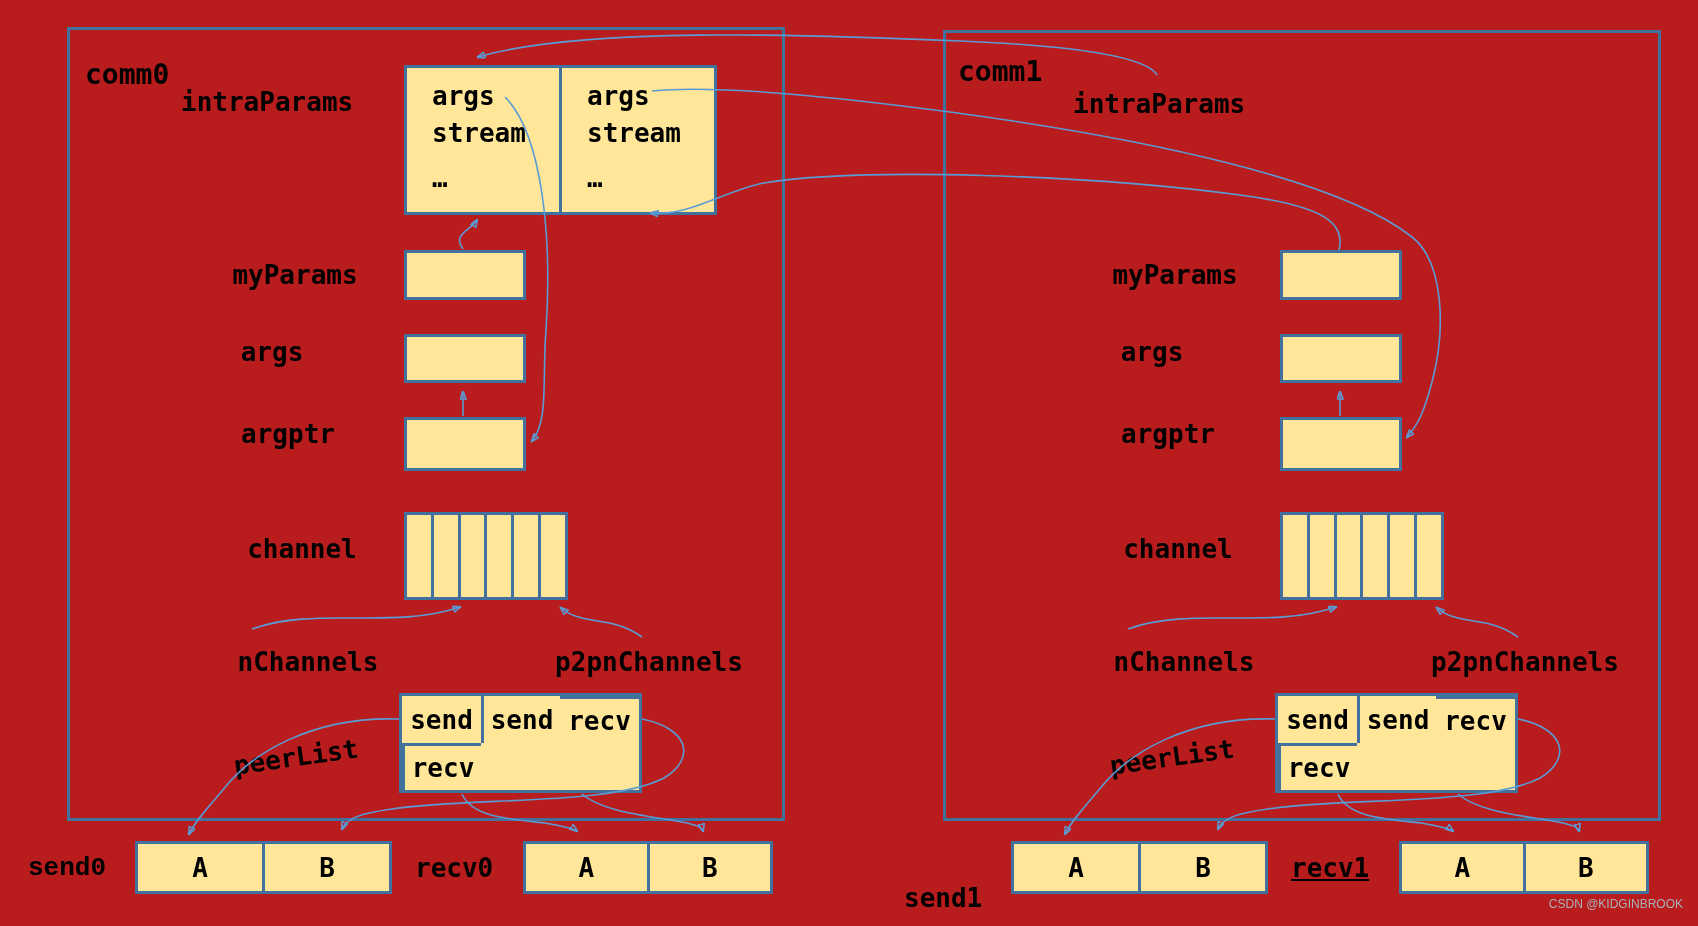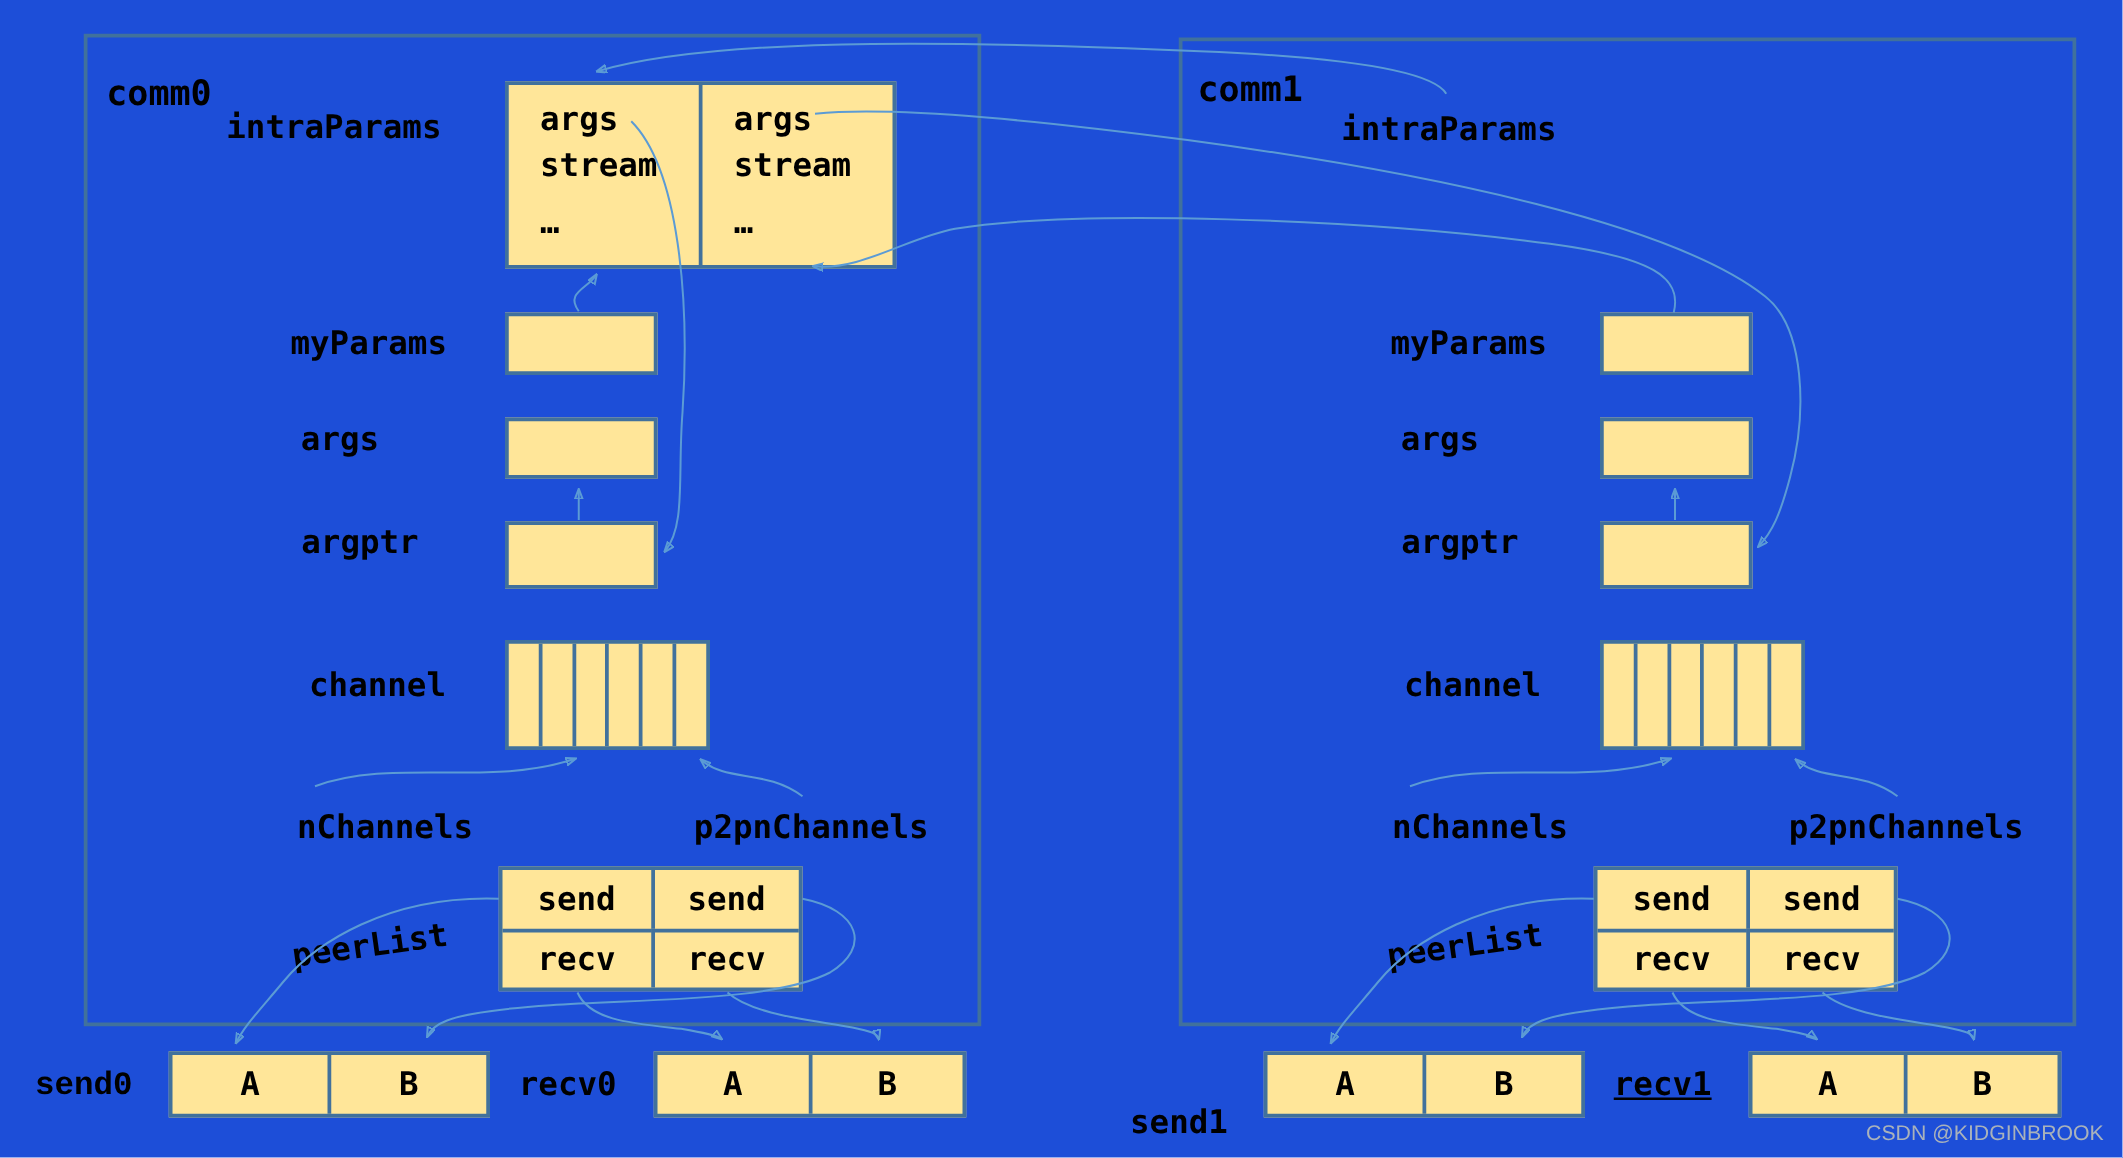--- a/index.html
+++ b/index.html
@@ -3,47 +3,47 @@
 <meta charset="utf-8">
 <style>
   :root{
     --box-fill:#FFE699;
     --box-border:#41719C;
     --arrow:#5B9BD5;
     --wm:#A9B2BB;
   }
   html,body{margin:0;padding:0;background:#ffffff;}
   .canvas{
-    position:relative;width:1698px;height:926px;background:#1d4ed8;overflow:hidden;
+    position:relative;width:1698px;height:926px;background:#b91c1c;overflow:hidden;
     font-family:"DejaVu Sans Mono","Liberation Mono",monospace;font-weight:700;color:#000;
   }
   .comm-rect{position:absolute;border:3px solid var(--box-border);background:transparent;}
   .lbl{position:absolute;font-size:26px;line-height:32px;height:32px;text-align:center;white-space:nowrap;}
   .lbl.right{text-align:left;}
   .title-lbl{position:absolute;font-size:28px;line-height:34px;white-space:nowrap;}
   .box{position:absolute;background:var(--box-fill);border:3px solid var(--box-border);box-sizing:border-box;}
   .intra-box{display:flex;}
   .intra-cell{flex:1 1 0;padding:10px 0 0 25px;font-size:26px;line-height:37px;}
   .intra-cell + .intra-cell{border-left:3px solid var(--box-border);}
   .intra-dots{margin-top:8px;}
   .channel-box{display:flex;}
   .channel-cell{flex:1 1 0;}
   .channel-cell + .channel-cell{border-left:3px solid var(--box-border);}
-  .peer-table{display:grid;grid-template-columns:1fr 1fr;grid-template-rows:1fr 1fr;}
+  .peer-table{display:grid;grid-template-columns:1fr 1fr 1fr;grid-template-rows:1fr 1fr;}
   .peer-cell{display:flex;align-items:center;justify-content:center;font-size:26px;}
   .peer-cell.c1{border-left:3px solid var(--box-border);}
   .peer-cell.r1{border-top:3px solid var(--box-border);}
   .ab-box{display:flex;}
   .ab-cell{flex:1 1 0;display:flex;align-items:center;justify-content:center;font-size:26px;}
   .ab-cell + .ab-cell{border-left:3px solid var(--box-border);}
   .tilt{transform:rotate(-8deg);}
   .arrow-layer{position:absolute;left:0;top:0;width:1698px;height:926px;pointer-events:none;z-index:5;}
   .arrow-layer path{fill:none;stroke:var(--arrow);stroke-width:1.6px;}
   .watermark{position:absolute;font-family:"Liberation Sans","DejaVu Sans",sans-serif;
-    font-weight:400;font-size:17px;color:var(--wm);text-align:right;white-space:nowrap;}
+    font-weight:400;font-size:12px;color:var(--wm);text-align:right;white-space:nowrap;}
 </style>
 </head>
 <body>
 
 <div class="canvas">
 
   <div class="comm-rect" style="left:67px;top:27px;width:712px;height:788px;"></div>
   <div class="title-lbl" style="left:85px;top:58px;">comm0</div>
 
   <div class="lbl right" style="left:181px;top:86px;width:200px;">intraParams</div>

